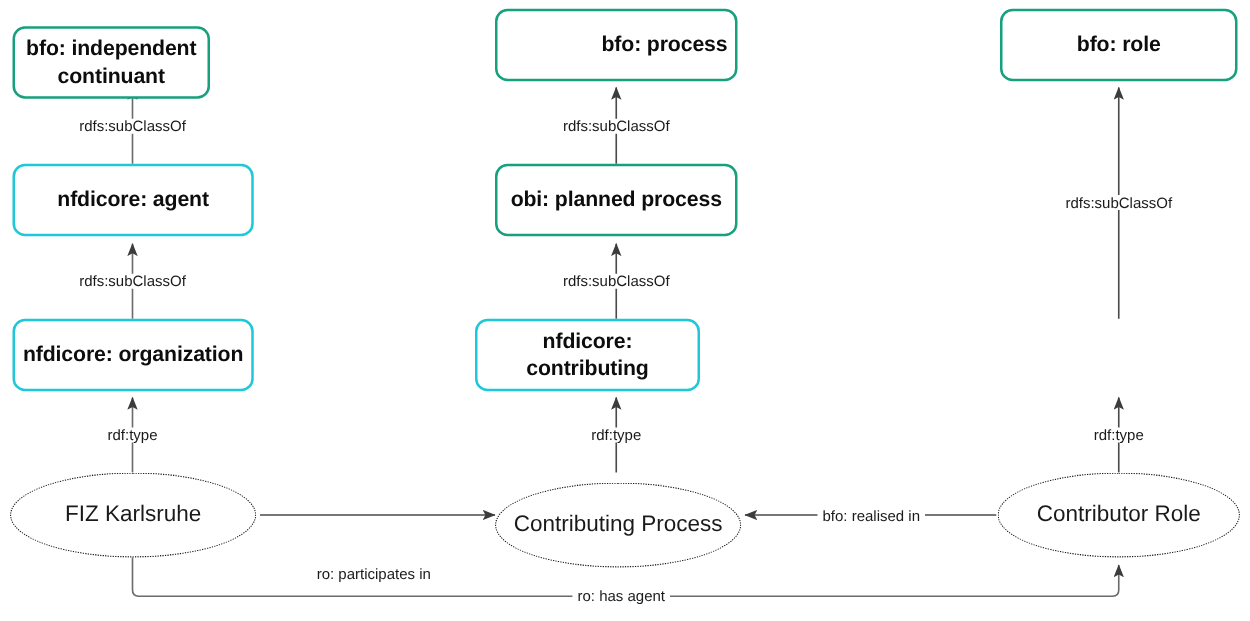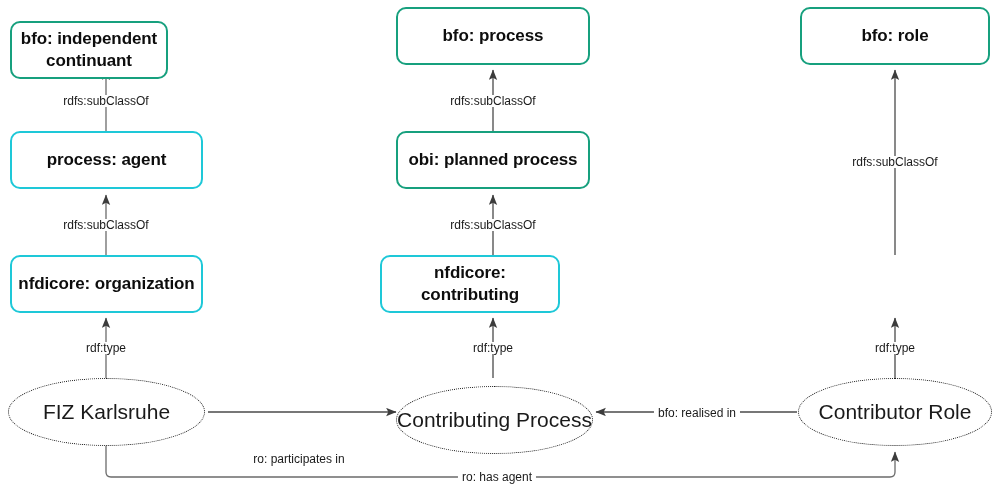--- a/index.html
+++ b/index.html
@@ -48,21 +48,21 @@
     position: absolute;
     box-sizing: border-box;
     background: #ffffff;
     border: 1.6px dotted #1a1a1a;
     border-radius: 50%;
     display: flex;
     align-items: center;
     justify-content: center;
     text-align: center;
     font-weight: normal;
-    font-size: 21px;
+    font-size: 18px;
     line-height: 1.3;
     color: #1a1a1a;
   }
 
   .edge-label {
     position: absolute;
     font-size: 12px;
     color: #1a1a1a;
     background: #ffffff;
     white-space: nowrap;
@@ -104,36 +104,36 @@
     <path d="M106,446 L106,472 Q106,477 111,477 L890,477 Q895,477 895,472 L895,452" fill="none" stroke="#6b6b6b" stroke-width="1.3" marker-end="url(#arrowhead)"></path>
   </svg>
 
   <div class="node-box green" style="left:10px; top:21px; width:158px; height:58px;">
     <span>bfo: independent continuant</span>
   </div>
 
   <div class="edge-label centered" style="left:106px; top:101px;">rdfs:subClassOf</div>
 
   <div class="node-box cyan" style="left:10px; top:131px; width:193px; height:58px;">
-    <span>process: agent</span>
+    <span>nfdicore: agent</span>
   </div>
 
   <div class="edge-label centered" style="left:106px; top:225px;">rdfs:subClassOf</div>
 
   <div class="node-box cyan" style="left:10px; top:255px; width:193px; height:58px;justify-content:center;">
     <span>nfdicore: organization</span>
   </div>
 
   <div class="edge-label centered" style="left:106px; top:348px;">rdf:type</div>
 
   <div class="node-ellipse" style="left:8px; top:378px; width:197px; height:68px;">
     <span>FIZ Karlsruhe</span>
   </div>
 
-  <div class="node-box green" style="left:396px; top:7px; width:194px; height:58px;">
+  <div class="node-box green" style="left:396px; top:7px; width:194px; height:58px;justify-content:flex-end;">
     <span>bfo: process</span>
   </div>
 
   <div class="edge-label centered" style="left:493px; top:101px;">rdfs:subClassOf</div>
 
   <div class="node-box green" style="left:396px; top:131px; width:194px; height:58px;">
     <span>obi: planned process</span>
   </div>
 
   <div class="edge-label centered" style="left:493px; top:225px;">rdfs:subClassOf</div>

